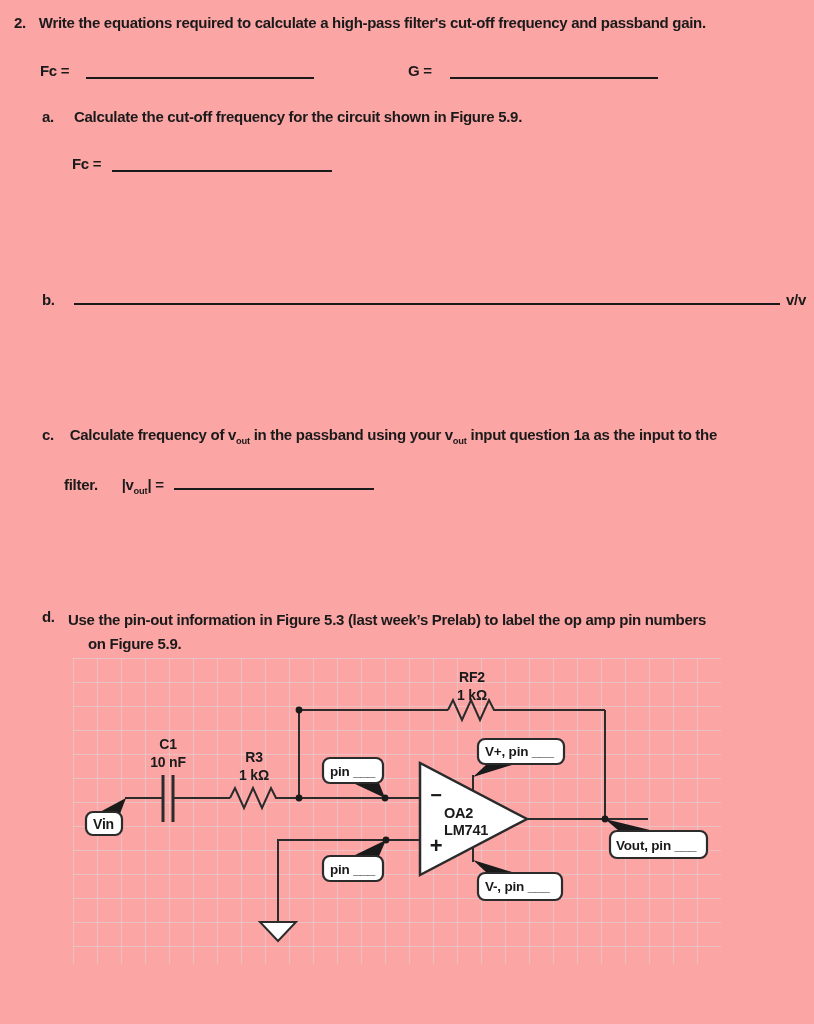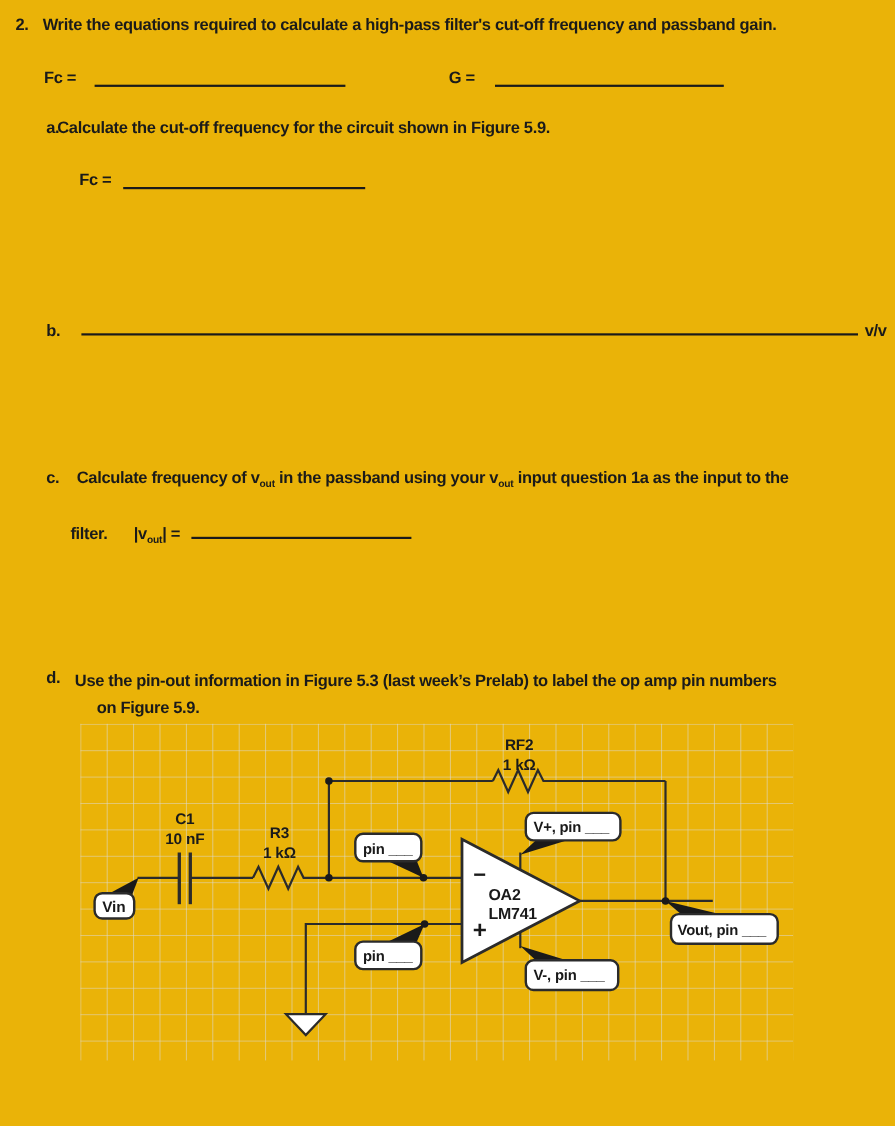--- a/index.html
+++ b/index.html
@@ -1,17 +1,17 @@
 <!DOCTYPE html>
 <html><head>
 <meta charset="utf-8">
 <style>
   html,body{margin:0;padding:0;background:#ffffff;}
   .page{
-    position:relative;width:814px;height:1024px;background:#eab308;overflow:hidden;
+    position:relative;width:814px;height:1024px;background:#fca5a5;overflow:hidden;
     font-family:"Liberation Sans",sans-serif;font-weight:700;color:#1a1a1a;
     letter-spacing:-0.3px;font-size:15px;
   }
   .abs{position:absolute;}
   .txt{white-space:nowrap;}
   .blank{display:inline-block;border-bottom:2px solid #1a1a1a;height:15px;vertical-align:baseline;}
   .lh{line-height:24px;}
   sub.vs{font-size:0.62em;font-weight:700;letter-spacing:-0.2px;}
   .flexrow{display:flex;align-items:baseline;}
   .flexrow .grow{flex:1 1 auto;margin:0 6px;}
@@ -27,21 +27,21 @@
     <span>2.</span>
     <span class="txt" style="margin-left:9px;">Write the equations required to calculate a high-pass filter's cut-off frequency and passband gain.</span>
   </div>
 
   <div class="abs" style="left:40px;top:62px;">Fc =</div>
   <span class="blank abs" style="left:86px;top:62px;width:228px;"></span>
   <div class="abs" style="left:408px;top:62px;">G =</div>
   <span class="blank abs" style="left:450px;top:62px;width:208px;"></span>
 
   <div class="abs" style="left:42px;top:108px;">a.</div>
-  <div class="abs txt" style="left:52px;top:108px;text-align:right;">Calculate the cut-off frequency for the circuit shown in Figure 5.9.</div>
+  <div class="abs txt" style="left:74px;top:108px;text-align:right;">Calculate the cut-off frequency for the circuit shown in Figure 5.9.</div>
   <div class="abs" style="left:72px;top:155px;">Fc  =</div>
   <span class="blank abs" style="left:112px;top:155px;width:220px;"></span>
 
   <div class="abs flexrow" style="left:42px;top:288px;right:8px;">
     <span style="width:26px;flex:0 0 auto;">b.</span>
     <span class="blank grow"></span>
     <span>v/v</span>
   </div>
 
   <div class="abs txt" style="left:42px;top:426px;">

